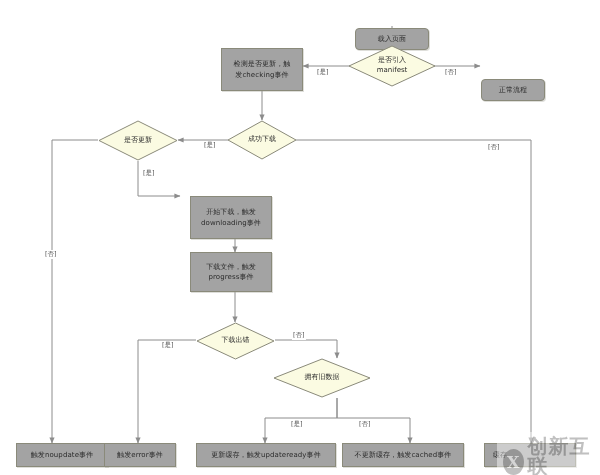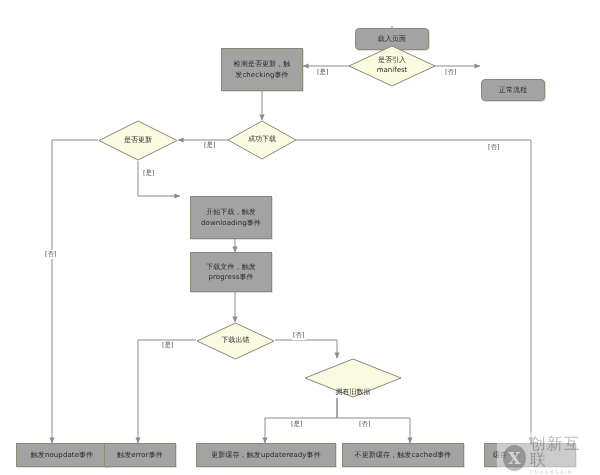--- a/index.html
+++ b/index.html
@@ -79,21 +79,21 @@
   .wm-mark {
     width: 26px; height: 26px;
     border-radius: 50%;
     background: #8d8d8d;
     color: #ffffff;
     display: flex; align-items: center; justify-content: center;
     font-size: 16px; font-weight: bold;
     font-family: "DejaVu Serif", "Liberation Serif", serif;
   }
   .wm-text { display: flex; flex-direction: column; line-height: 1; }
-  .wm-main { font-size: 16px; font-weight: normal; color: #8d8d8d; letter-spacing: 1px; }
+  .wm-main { font-size: 20px; font-weight: bold; color: #8d8d8d; letter-spacing: 1px; }
   .wm-sub { font-size: 5px; color: #a8a8a8; letter-spacing: 1.4px; margin-top: 2px; }
 </style>
 </head>
 <body>
 
 <div id="canvas">
 
   <svg class="wires" viewBox="0 0 600 475" xmlns="http://www.w3.org/2000/svg">
     <defs>
       <marker id="ar" markerWidth="7" markerHeight="7" refX="5.6" refY="2.6" orient="auto" markerUnits="userSpaceOnUse">
@@ -177,21 +177,21 @@
 progress事件</span>
   </div>
 
   <div class="diamond-wrap" style="left:196px; top:322px; width:79px; height:38px;">
     <svg class="dshape" viewBox="0 0 79 38" preserveAspectRatio="none">
       <polygon points="39.5,1 78,19 39.5,37 1,19" fill="#fbfbe2" stroke="#8a8a7a" stroke-width="1"></polygon>
     </svg>
     <span class="dlabel">下载出错</span>
   </div>
 
-  <div class="diamond-wrap" style="left:304px; top:358px; width:98px; height:40px;align-items:flex-end;">
+  <div class="diamond-wrap" style="left:273px; top:358px; width:98px; height:40px;">
     <svg class="dshape" viewBox="0 0 98 40" preserveAspectRatio="none">
       <polygon points="49,1 97,20 49,39 1,20" fill="#fbfbe2" stroke="#8a8a7a" stroke-width="1"></polygon>
     </svg>
     <span class="dlabel">拥有旧数据</span>
   </div>
 
   <div class="node box" style="left:8px; top:443px; width:92px; height:24px;margin-left:8px;">
     <span class="txt">触发noupdate事件</span>
   </div>
 

